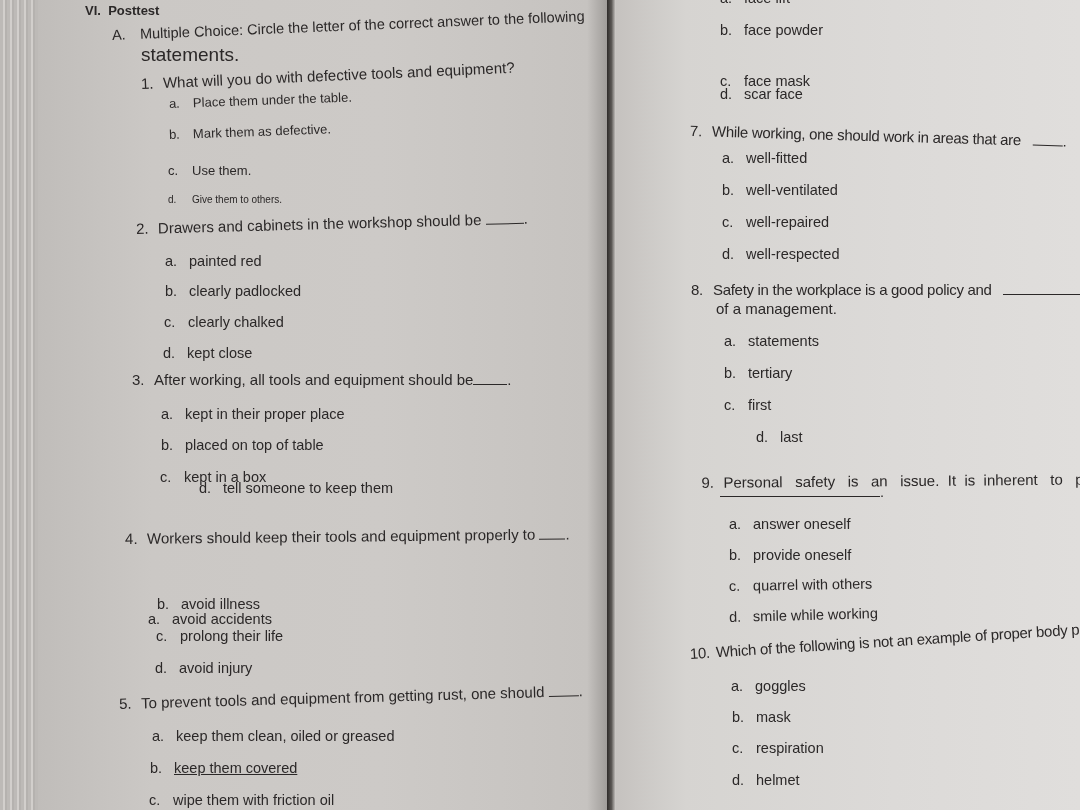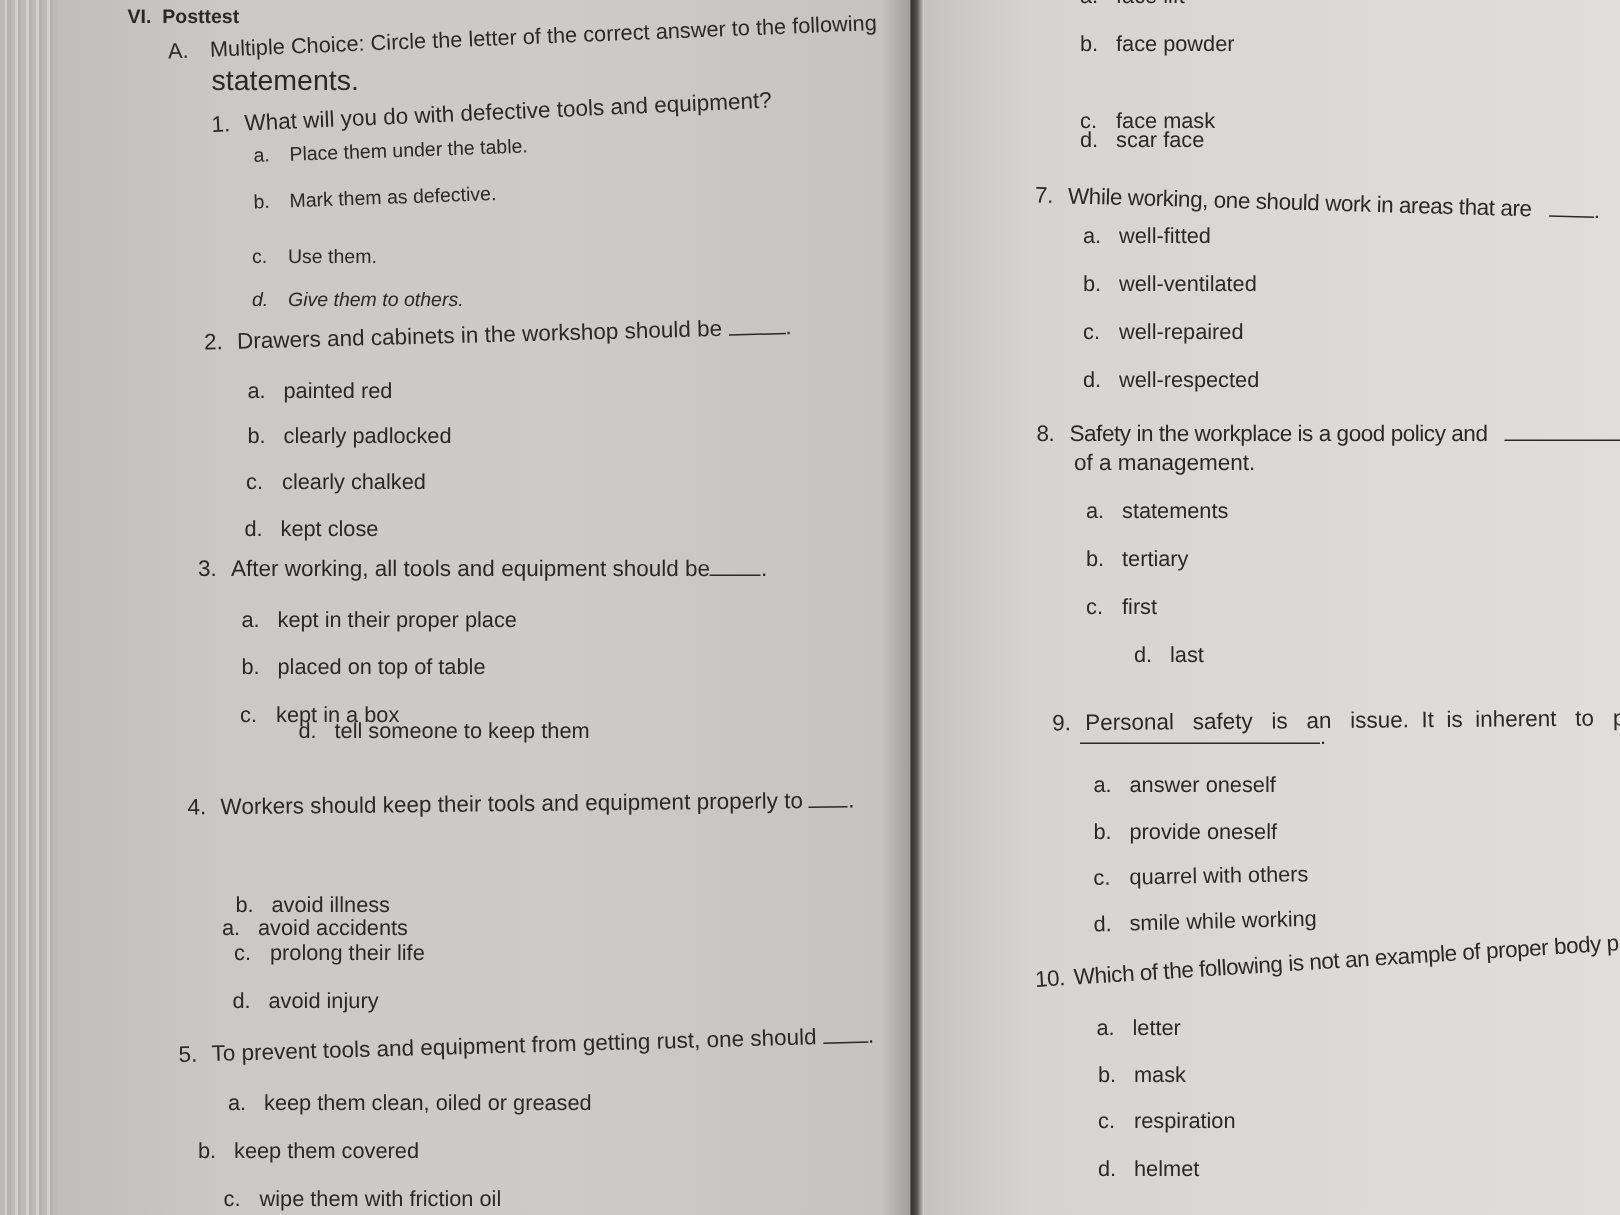--- a/index.html
+++ b/index.html
@@ -48,21 +48,21 @@
   <span class="num" style="width:28px">A.</span><span>Multiple Choice: Circle the letter of the correct answer to the following</span>
 </div>
 <div class="t" style="left:141px;top:47px;font-size:19px;">statements.</div>
 
 <div class="t q" style="left:141px;top:76px;transform:rotate(-2.5deg);transform-origin:left center;">
   <span class="num">1.</span><span>What will you do with defective tools and equipment?</span>
 </div>
 <div class="t" style="left:169px;top:96px;transform:rotate(-2deg);transform-origin:left center;font-size:13px;"><span class="opt-letter">a.</span><span>Place them under the table.</span></div>
 <div class="t" style="left:169px;top:127px;transform:rotate(-2deg);transform-origin:left center;font-size:13px;"><span class="opt-letter">b.</span><span>Mark them as defective.</span></div>
 <div class="t" style="left:168px;top:163px;font-size:13px;"><span class="opt-letter">c.</span><span>Use them.</span></div>
-<div class="t" style="left:168px;top:192px;font-size:13px;font-style:italic;"><span class="opt-letter">d.</span><span>Give them to others.</span></div>
+<div class="t" style="left:168px;top:192px;font-size:10px;"><span class="opt-letter">d.</span><span>Give them to others.</span></div>
 
 <div class="t q" style="left:136px;top:221px;transform:rotate(-1.5deg);transform-origin:left center;">
   <span class="num">2.</span><span>Drawers and cabinets in the workshop should be</span> <span class="blank" style="width:38px"></span><span>.</span>
 </div>
 <div class="t" style="left:165px;top:253px;"><span class="opt-letter">a.</span><span>painted red</span></div>
 <div class="t" style="left:165px;top:283px;"><span class="opt-letter">b.</span><span>clearly padlocked</span></div>
 <div class="t" style="left:164px;top:314px;"><span class="opt-letter">c.</span><span>clearly chalked</span></div>
 <div class="t" style="left:163px;top:345px;"><span class="opt-letter">d.</span><span>kept close</span></div>
 
 <div class="t q" style="left:132px;top:372px;">
@@ -78,21 +78,21 @@
 </div>
 <div class="t" style="left:148px;top:564px;margin-top:47px;"><span class="opt-letter">a.</span><span>avoid accidents</span></div>
 <div class="t" style="left:157px;top:596px;"><span class="opt-letter">b.</span><span>avoid illness</span></div>
 <div class="t" style="left:156px;top:628px;"><span class="opt-letter">c.</span><span>prolong their life</span></div>
 <div class="t" style="left:155px;top:660px;"><span class="opt-letter">d.</span><span>avoid injury</span></div>
 
 <div class="t q" style="left:119px;top:696px;transform:rotate(-1.6deg);transform-origin:left center;">
   <span class="num">5.</span><span>To prevent tools and equipment from getting rust, one should</span> <span class="blank" style="width:30px"></span><span>.</span>
 </div>
 <div class="t" style="left:152px;top:728px;"><span class="opt-letter">a.</span><span>keep them clean, oiled or greased</span></div>
-<div class="t" style="left:132px;top:760px;"><span class="opt-letter">b.</span><span>keep them covered</span></div>
+<div class="t" style="left:150px;top:760px;text-decoration:underline;"><span class="opt-letter">b.</span><span>keep them covered</span></div>
 <div class="t" style="left:149px;top:792px;"><span class="opt-letter">c.</span><span>wipe them with friction oil</span></div>
 
 <div class="t" style="left:720px;top:-10px;"><span class="opt-letter">a.</span><span>face lift</span></div>
 <div class="t" style="left:720px;top:22px;"><span class="opt-letter">b.</span><span>face powder</span></div>
 <div class="t" style="left:720px;top:54px;margin-top:19px;"><span class="opt-letter">c.</span><span>face mask</span></div>
 <div class="t" style="left:720px;top:86px;"><span class="opt-letter">d.</span><span>scar face</span></div>
 
 <div class="t q" style="left:690px;top:123px;transform:rotate(1.6deg);transform-origin:left center;letter-spacing:-0.3px;">
   <span class="num">7.</span><span>While working, one should work in areas that are</span> &nbsp;&nbsp;<span class="blank" style="width:30px"></span><span>.</span>
 </div>
@@ -115,16 +115,16 @@
 </div>
 <div class="t" style="left:720px;top:484px;"><span class="blank" style="width:160px"></span><span>.</span></div>
 <div class="t" style="left:729px;top:516px;"><span class="opt-letter">a.</span><span>answer oneself</span></div>
 <div class="t" style="left:729px;top:547px;"><span class="opt-letter">b.</span><span>provide oneself</span></div>
 <div class="t" style="left:729px;top:578px;transform:rotate(-1deg);transform-origin:left center;"><span class="opt-letter">c.</span><span>quarrel with others</span></div>
 <div class="t" style="left:729px;top:609px;transform:rotate(-1.5deg);transform-origin:left center;"><span class="opt-letter">d.</span><span>smile while working</span></div>
 
 <div class="t q" style="left:690px;top:646px;transform:rotate(-3.6deg);transform-origin:left center;letter-spacing:-0.3px;">
   <span class="num" style="width:26px">10.</span><span>Which of the following is not an example of proper body prote</span>
 </div>
-<div class="t" style="left:731px;top:678px;"><span class="opt-letter">a.</span><span>letter</span></div>
+<div class="t" style="left:731px;top:678px;"><span class="opt-letter">a.</span><span>goggles</span></div>
 <div class="t" style="left:732px;top:709px;"><span class="opt-letter">b.</span><span>mask</span></div>
 <div class="t" style="left:732px;top:740px;"><span class="opt-letter">c.</span><span>respiration</span></div>
 <div class="t" style="left:732px;top:772px;"><span class="opt-letter">d.</span><span>helmet</span></div>
 
 </body></html>

